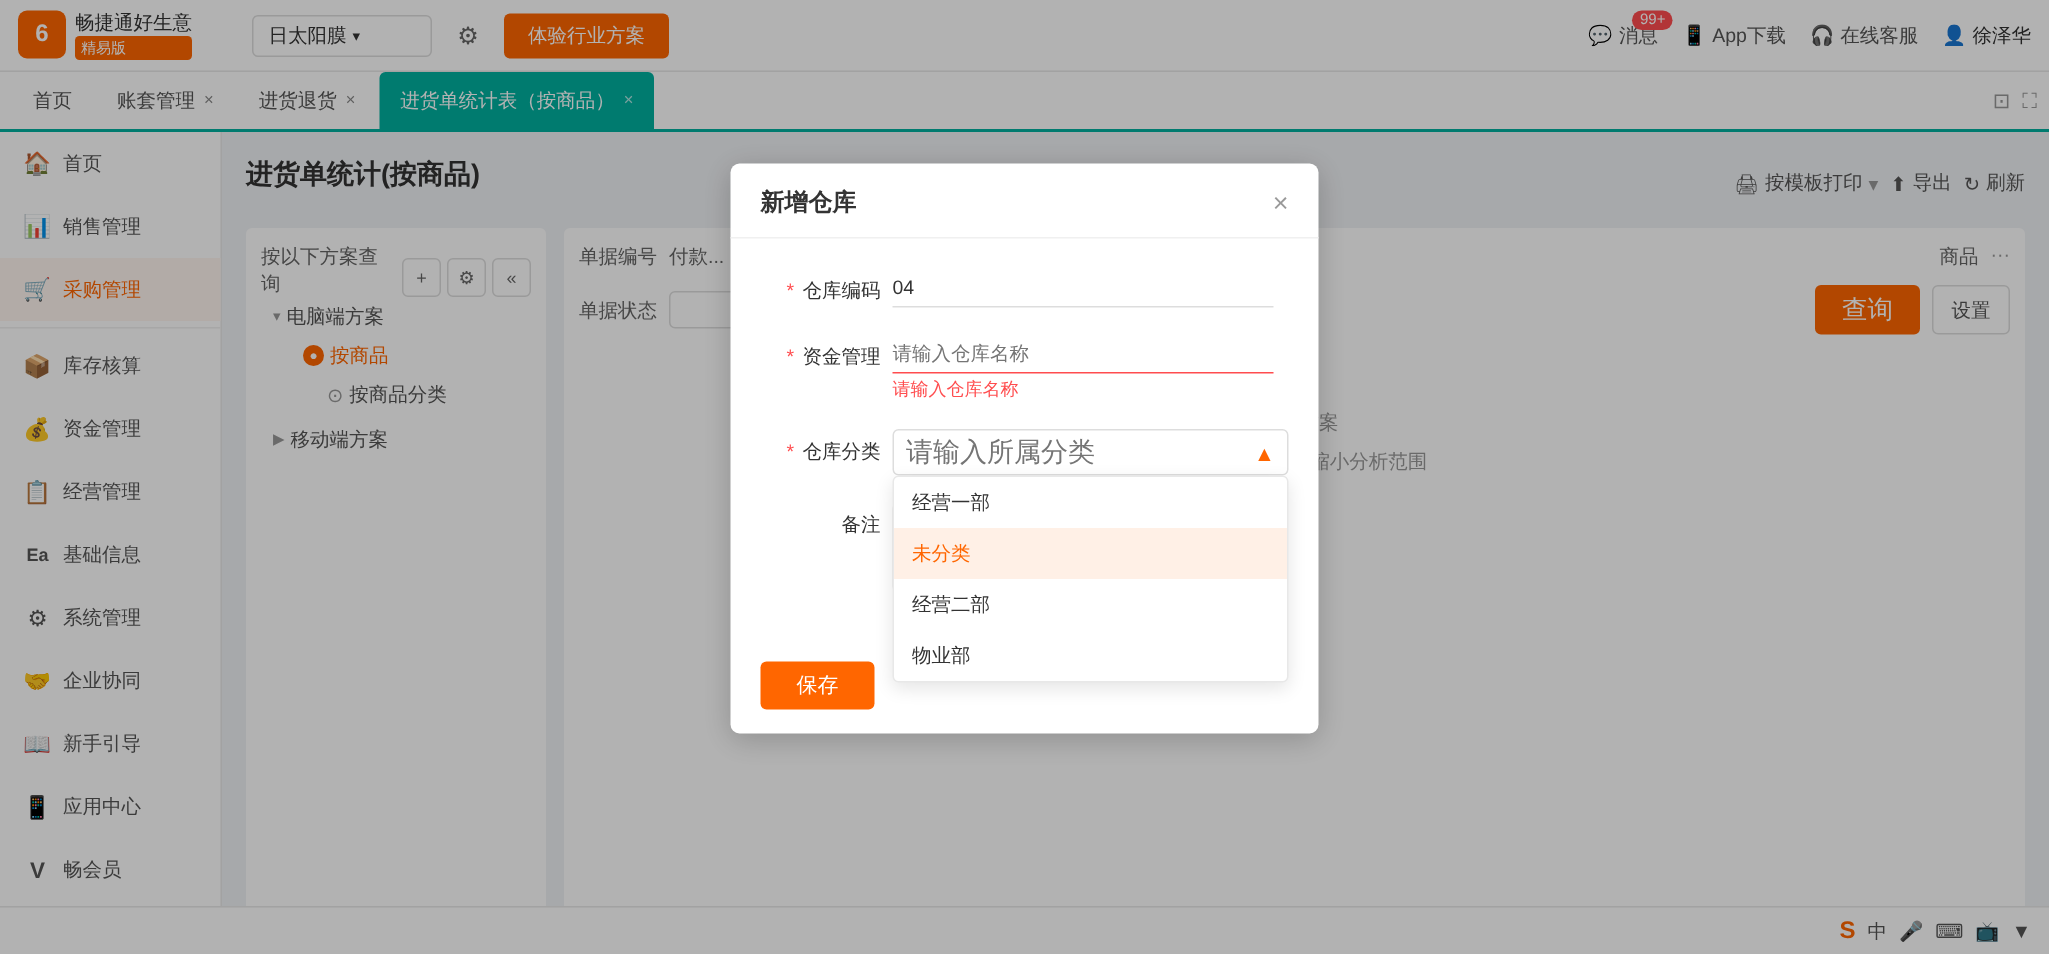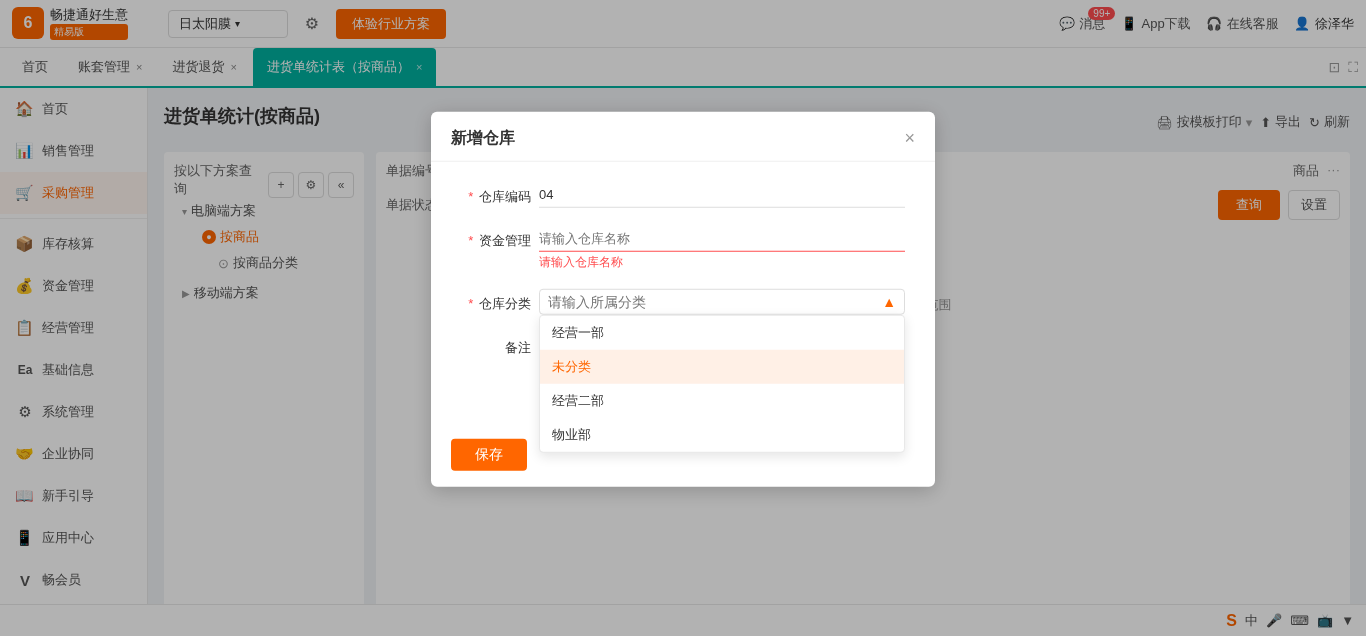--- a/index.html
+++ b/index.html
@@ -39,50 +39,50 @@
     .sidebar-bottom { margin-top: auto; padding: 10px; display: flex; gap: 8px; align-items: center; }
 
     
     .content { flex: 1; padding: 16px; background: #f0f2f5; position: relative; }
     .page-title { font-size: 18px; color: #333; font-weight: bold; margin-bottom: 12px; }
     .filter-row { display: flex; align-items: flex-end; gap: 8px; margin-bottom: 0; }
     .filter-label { color: #666; font-size: 13px; }
     .filter-actions { display: flex; gap: 4px; }
     .icon-btn { width: 26px; height: 26px; border: 1px solid #ddd; border-radius: 4px; display: flex; align-items: center; justify-content: center; cursor: pointer; color: #666; font-size: 12px; }
     .collapse-btn { width: 26px; height: 26px; border: 1px solid #ddd; border-radius: 4px; display: flex; align-items: center; justify-content: center; cursor: pointer; color: #666; font-size: 12px; }
-    .btn-primary { background: #ff6600; color: #fff; border: none; border-radius: 4px; padding: 5px 18px; cursor: pointer; font-size: 13px; }
+    .btn-primary { background: #ff6600; color: #fff; border: none; border-radius: 4px; padding: 5px 18px; cursor: pointer; font-size: 17px; }
     .btn-default { background: #fff; color: #555; border: 1px solid #ddd; border-radius: 4px; padding: 5px 12px; cursor: pointer; font-size: 13px; }
     .scheme-tree { margin-left: 8px; }
     .tree-group { margin-bottom: 4px; }
     .tree-label { display: flex; align-items: center; gap: 4px; color: #555; font-size: 13px; padding: 4px 0; cursor: pointer; }
     .tree-arrow { font-size: 10px; color: #999; }
     .tree-child { margin-left: 20px; display: flex; align-items: center; gap: 4px; padding: 4px 0; cursor: pointer; color: #555; font-size: 13px; }
     .tree-child.active { color: #ff6600; }
     .tree-child .dot { width: 14px; height: 14px; background: #ff6600; border-radius: 50%; display: flex; align-items: center; justify-content: center; color: #fff; font-size: 9px; }
     .select-box { border: 1px solid #ddd; border-radius: 4px; padding: 4px 8px; color: #999; font-size: 13px; display: flex; align-items: center; gap: 4px; cursor: pointer; min-width: 100px; }
     .tips-area { text-align: center; padding: 40px 20px; color: #999; }
 
     
     .overlay { position: fixed; top: 0; left: 0; right: 0; bottom: 0; background: rgba(0,0,0,0.3); z-index: 100; }
 
     
-    .modal { position: fixed; top: 50%; left: 50%; transform: translate(-50%, -55%); background: #fff; border-radius: 6px; width: 504px; z-index: 200; box-shadow: 0 4px 20px rgba(0,0,0,0.2); }
+    .modal { position: fixed; top: 50%; left: 50%; transform: translate(-50%, -55%); background: #fff; border-radius: 6px; width: 392px; z-index: 200; box-shadow: 0 4px 20px rgba(0,0,0,0.2); }
     .modal-header { display: flex; align-items: center; justify-content: space-between; padding: 16px 20px 12px; border-bottom: 1px solid #f0f0f0; }
     .modal-title { font-size: 16px; font-weight: bold; color: #333; }
     .modal-close { cursor: pointer; color: #999; font-size: 18px; }
     .modal-body { padding: 20px 30px; }
     .form-row { display: flex; align-items: flex-start; margin-bottom: 18px; gap: 8px; }
     .form-label { min-width: 70px; text-align: right; color: #333; font-size: 13px; padding-top: 6px; }
     .required-star { color: #ff4d4f; margin-right: 2px; }
     .form-input { flex: 1; border: none; border-bottom: 1px solid #ddd; padding: 5px 0; font-size: 13px; color: #333; outline: none; }
     .form-input.error { border-bottom: 1px solid #ff4d4f; }
     .error-msg { color: #ff4d4f; font-size: 12px; margin-top: 2px; }
     .form-field-wrap { flex: 1; display: flex; flex-direction: column; position: relative; }
     .category-input-wrap { display: flex; align-items: center; border: 1px solid #ddd; border-radius: 4px; padding: 4px 8px; position: relative; }
-    .category-input { flex: 1; border: none; outline: none; font-size: 14px; color: #999; }
+    .category-input { flex: 1; border: none; outline: none; font-size: 18px; color: #999; }
     .category-arrow { color: #ff6600; cursor: pointer; font-size: 14px; }
     .dropdown-list { position: absolute; top: 100%; left: 0; right: 0; background: #fff; border: 1px solid #e8e8e8; border-radius: 4px; box-shadow: 0 4px 12px rgba(0,0,0,0.1); z-index: 300; }
     .dropdown-item { padding: 8px 12px; cursor: pointer; font-size: 13px; color: #333; }
     .dropdown-item.selected { background: #fff0e6; color: #ff6600; }
     .modal-footer { display: flex; padding: 8px 20px 16px; gap: 10px; }
     .btn-save { background: #ff6600; color: #fff; border: none; border-radius: 4px; padding: 7px 24px; cursor: pointer; font-size: 14px; }
 
     
     .form-textarea { flex: 1; border: 1px solid #ddd; border-radius: 4px; padding: 5px 8px; font-size: 13px; resize: none; outline: none; height: 60px; }
 

